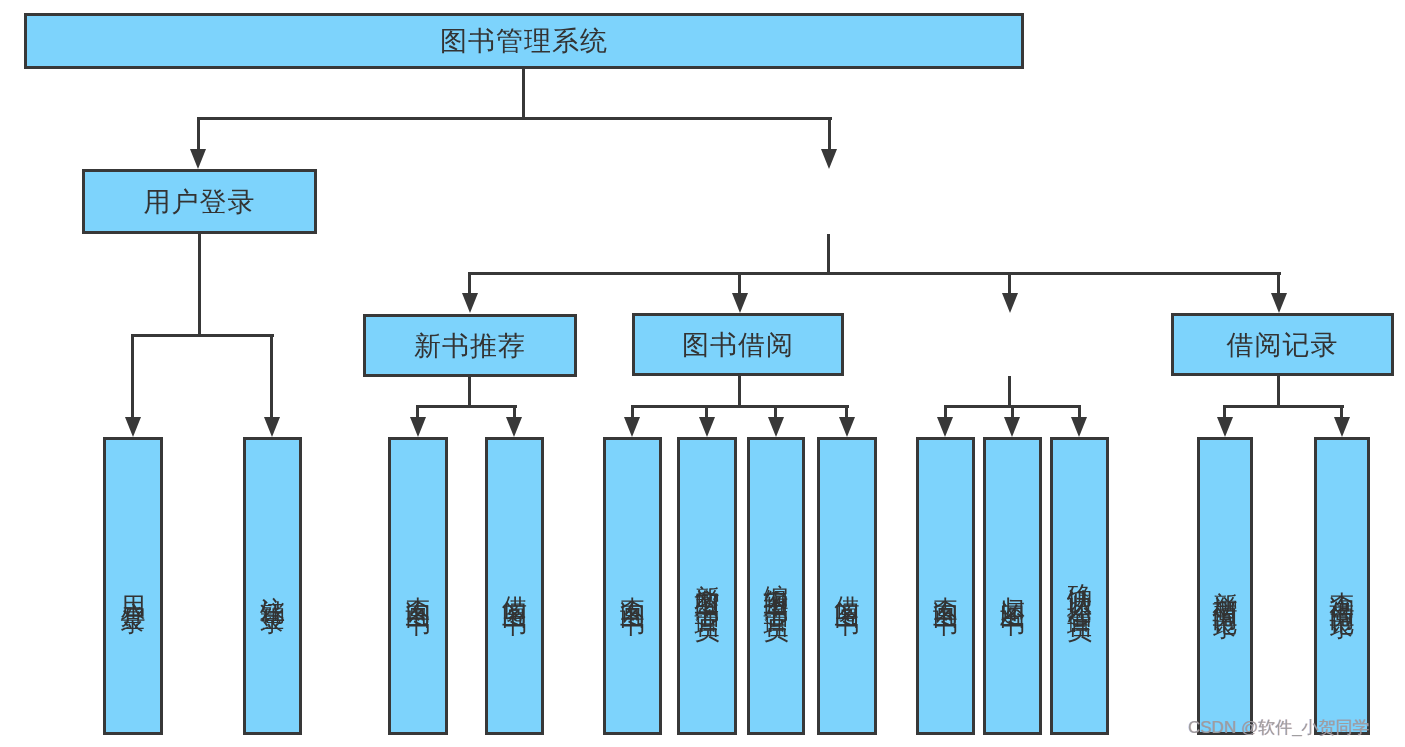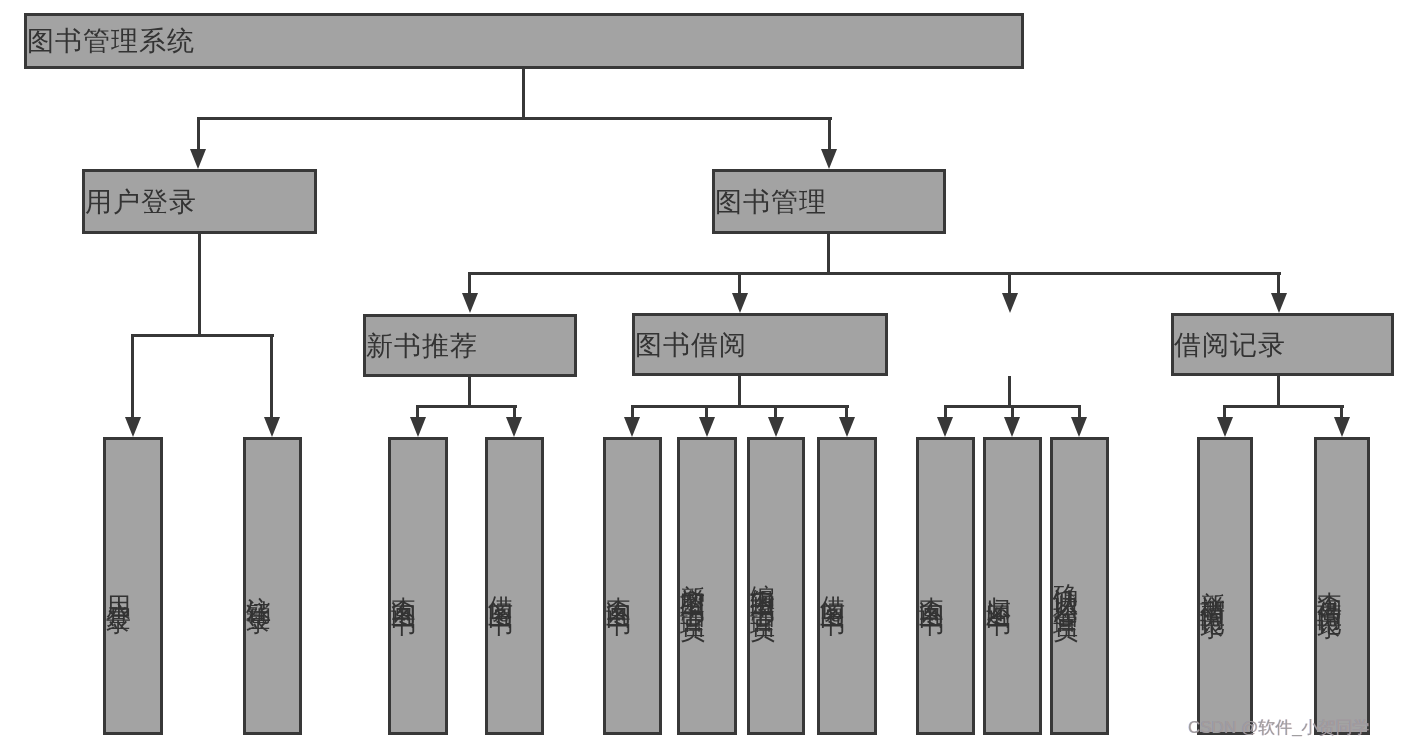--- a/index.html
+++ b/index.html
@@ -5,24 +5,24 @@
   html,body { margin:0; padding:0; background:#ffffff; }
   #canvas {
     position:relative;
     width:1405px; height:747px;
     background:#ffffff;
     font-family:"Liberation Sans","DejaVu Sans",sans-serif;
     overflow:hidden;
   }
   .box {
     position:absolute;
-    background:#a3a3a3;
+    background:#7dd3fc;
     border:3px solid #383838;
     box-sizing:border-box;
-    display:flex; align-items:center; justify-content:flex-start;
+    display:flex; align-items:center; justify-content:center;
     color:#333333;
   }
   .hbox { font-size:27px; letter-spacing:1px; }
   .vbox {
     font-size:25px;
   }
   .vbox span {
     writing-mode:vertical-rl;
     letter-spacing:5px;
     line-height:1;
@@ -57,23 +57,20 @@
   <div class="vl" style="left:522px;top:69px;height:51px"></div>
   <div class="hl" style="left:197px;top:117px;width:635px"></div>
   <div class="vl" style="left:197px;top:117px;height:34px"></div>
   <div class="arrow" style="left:190px;top:149px"></div>
   <div class="vl" style="left:828px;top:117px;height:34px"></div>
   <div class="arrow" style="left:821px;top:149px"></div>
 
   <div class="box hbox" style="left:82px;top:169px;width:235px;height:65px">
     <span>用户登录</span>
   </div>
-  <div class="box hbox" style="left:712px;top:169px;width:234px;height:65px">
-    <span>图书管理</span>
-  </div>
 
   <div class="vl" style="left:198px;top:234px;height:102px"></div>
   <div class="hl" style="left:131px;top:334px;width:143px"></div>
   <div class="vl" style="left:131px;top:334px;height:85px"></div>
   <div class="arrow" style="left:125px;top:417px"></div>
   <div class="vl" style="left:270px;top:334px;height:85px"></div>
   <div class="arrow" style="left:264px;top:417px"></div>
 
   <div class="vl" style="left:827px;top:234px;height:41px"></div>
   <div class="hl" style="left:468px;top:272px;width:813px"></div>
@@ -82,21 +79,21 @@
   <div class="vl" style="left:738px;top:272px;height:23px"></div>
   <div class="arrow" style="left:732px;top:293px"></div>
   <div class="vl" style="left:1008px;top:272px;height:23px"></div>
   <div class="arrow" style="left:1002px;top:293px"></div>
   <div class="vl" style="left:1277px;top:272px;height:23px"></div>
   <div class="arrow" style="left:1271px;top:293px"></div>
 
   <div class="box hbox" style="left:363px;top:314px;width:214px;height:63px">
     <span>新书推荐</span>
   </div>
-  <div class="box hbox" style="left:632px;top:313px;width:256px;height:63px">
+  <div class="box hbox" style="left:632px;top:313px;width:212px;height:63px">
     <span>图书借阅</span>
   </div>
   <div class="box hbox" style="left:1171px;top:313px;width:223px;height:63px">
     <span>借阅记录</span>
   </div>
 
   <div class="vl" style="left:468px;top:376px;height:32px"></div>
   <div class="hl" style="left:416px;top:405px;width:101px"></div>
   <div class="vl" style="left:416px;top:405px;height:14px"></div>
   <div class="arrow" style="left:410px;top:417px"></div>

